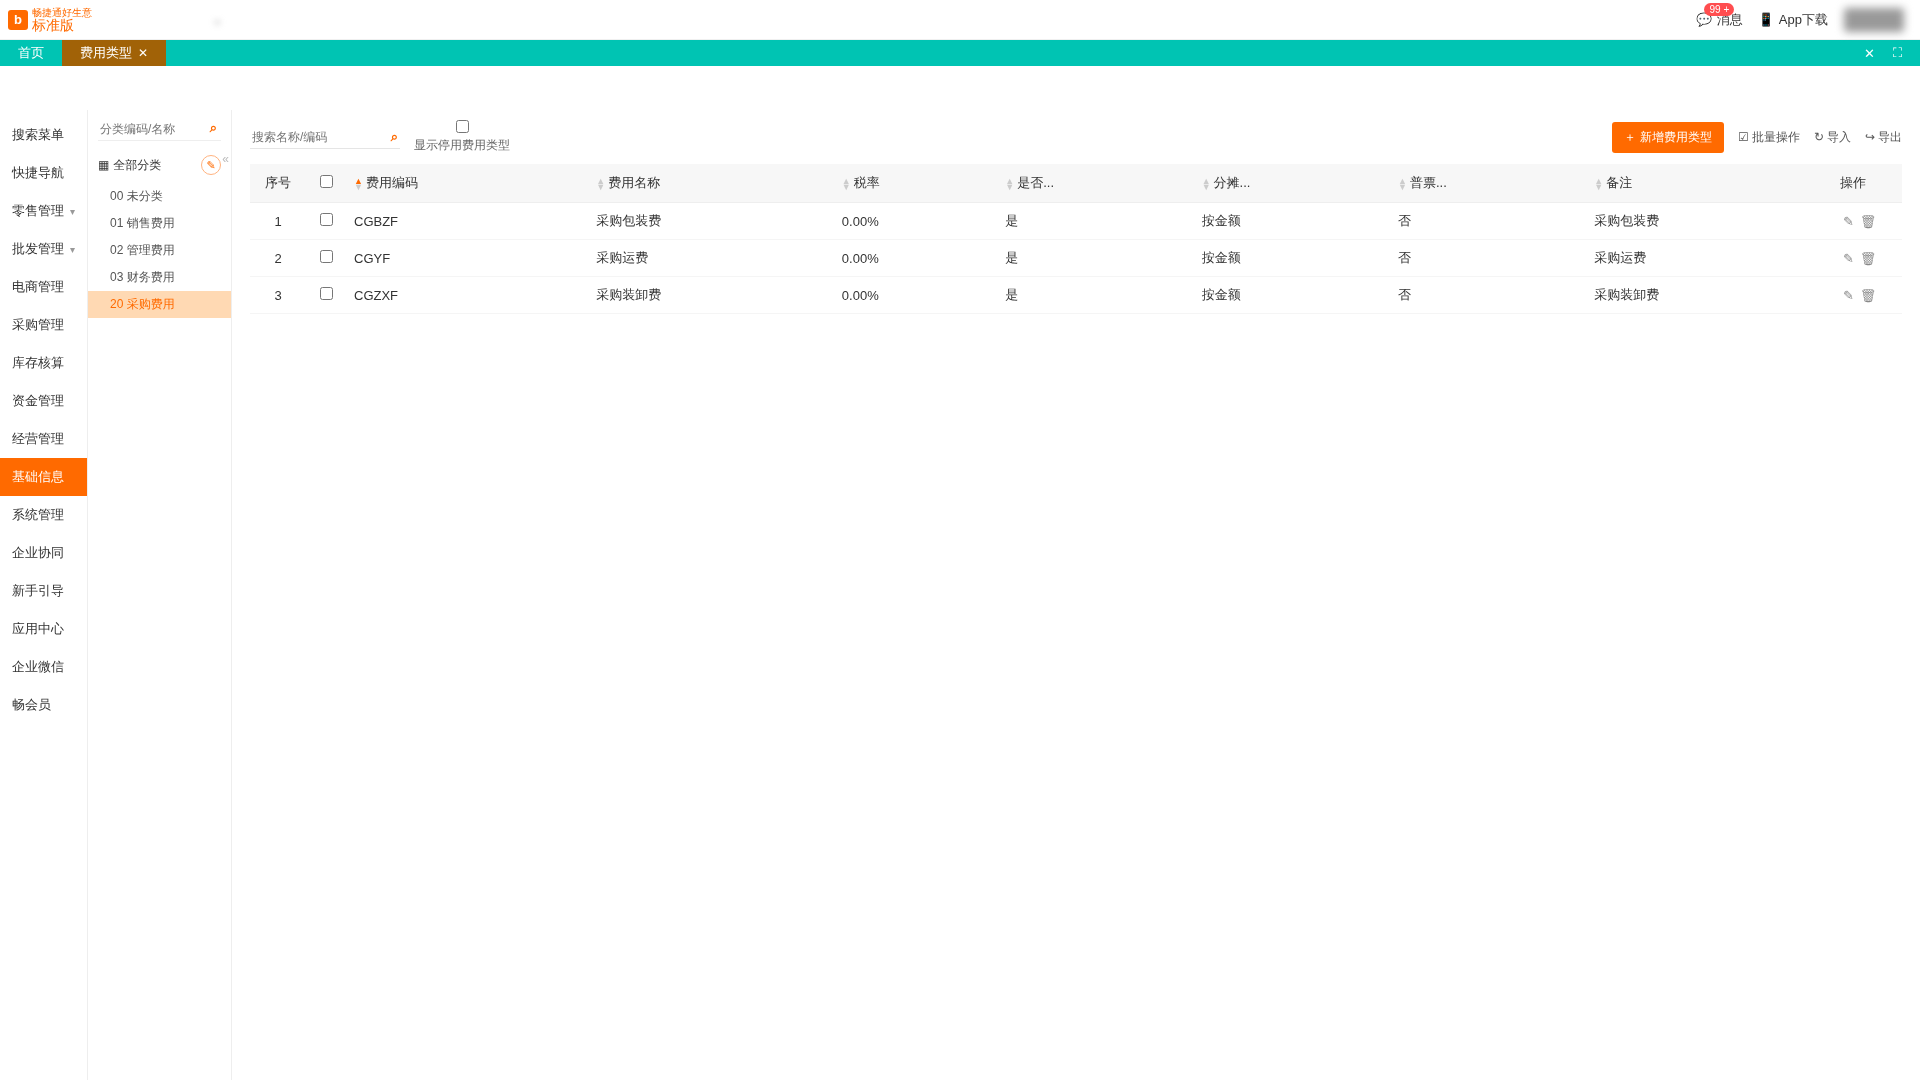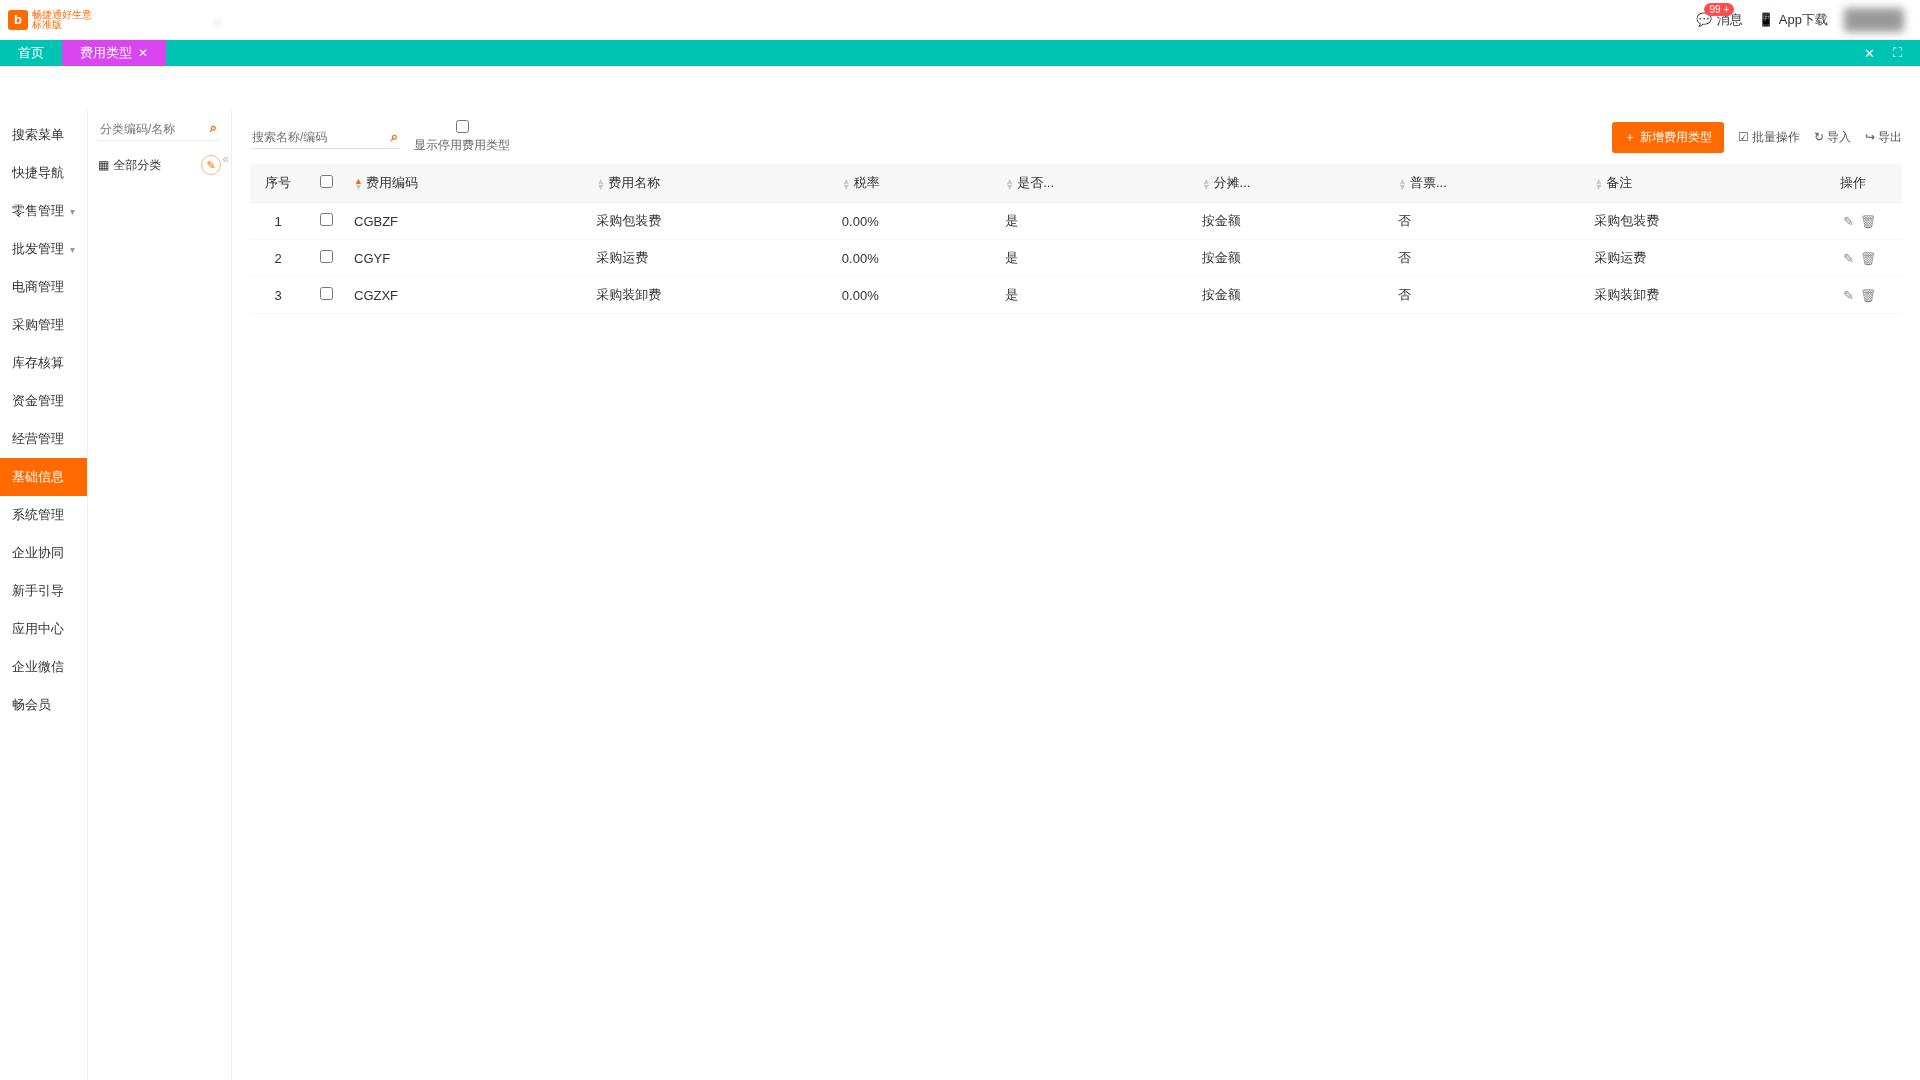--- a/index.html
+++ b/index.html
@@ -5,32 +5,32 @@
 * { box-sizing: border-box; margin: 0; padding: 0; }
 body { font-family: "Microsoft YaHei", sans-serif; font-size: 13px; color: #333; background: #fff; overflow: hidden; }
 
 
 .top-header { height: 40px; display: flex; align-items: center; justify-content: space-between; padding: 0 16px 0 0; border-bottom: 1px solid #f0f0f0; }
 .top-left { display: flex; align-items: center; gap: 8px; }
 .logo-area { display: flex; align-items: center; gap: 4px; padding: 4px 8px; }
 .logo-icon { width: 20px; height: 20px; background: #ff6a00; border-radius: 3px; display: flex; align-items: center; justify-content: center; color: #fff; font-weight: bold; }
 .logo-texts { display: flex; flex-direction: column; line-height: 1; }
 .logo-top { font-size: 10px; color: #ff6a00; }
-.logo-bot { font-size: 10px; color: #ff6a00; }
+.logo-bot { font-size: 14px; color: #ff6a00; }
 .org-select { display: flex; align-items: center; gap: 40px; color: #888; padding: 0 12px; cursor: pointer; filter: blur(3px); }
 .top-right { display: flex; align-items: center; gap: 16px; }
 .badge-wrap { position: relative; display: flex; align-items: center; gap: 4px; cursor: pointer; }
 .badge { position: absolute; top: -8px; left: 8px; background: #ff4d4f; color: #fff; font-size: 10px; padding: 1px 5px; border-radius: 8px; }
 .avatar-blur { width: 60px; height: 24px; background: #999; border-radius: 3px; filter: blur(4px); }
 
 
 .tab-bar { height: 26px; background: #00c4b3; display: flex; align-items: stretch; justify-content: space-between; }
 .tabs { display: flex; }
 .tab { display: flex; align-items: center; padding: 0 18px; color: #fff; cursor: pointer; gap: 6px; font-size: 13px; }
-.tab.active { background: #d946ef; }
+.tab.active { background: #a16207; }
 .tab-close { font-size: 12px; cursor: pointer; }
 .tab-actions { display: flex; align-items: center; gap: 10px; padding: 0 14px; color: #fff; }
 .icon-btn { cursor: pointer; padding: 2px 4px; }
 
 
 .main-layout { display: flex; height: calc(100vh - 73px); margin-top: 44px; }
 
 
 .left-nav { width: 88px; background: #fff; border-right: 1px solid #eee; padding-top: 6px; }
 .nav-item { padding: 10px 12px; cursor: pointer; display: flex; align-items: center; justify-content: space-between; font-size: 13px; color: #333; }
@@ -193,20 +193,27 @@
       <span class="sicon">⌕</span>
     </div>
     <span class="collapse-btn">«</span>
     <div class="cat-head">
       <div class="cat-head-left">
         <span>▦</span>
         <span>全部分类</span>
       </div>
       <span class="edit-circle">✎</span>
     </div>
+    <div class="cat-list" id="cat-list">
+        <div class="cat-item">00 未分类</div>
+        <div class="cat-item">01 销售费用</div>
+        <div class="cat-item">02 管理费用</div>
+        <div class="cat-item">03 财务费用</div>
+        <div class="cat-item active">20 采购费用</div>
+      </div>
   </div>
 
   <div class="content">
     <div class="toolbar">
       <div class="tb-left">
         <div class="tb-search">
           <input type="text" placeholder="搜索名称/编码" style="">
           <span class="sicon">⌕</span>
         </div>
         <label class="chk-label">

